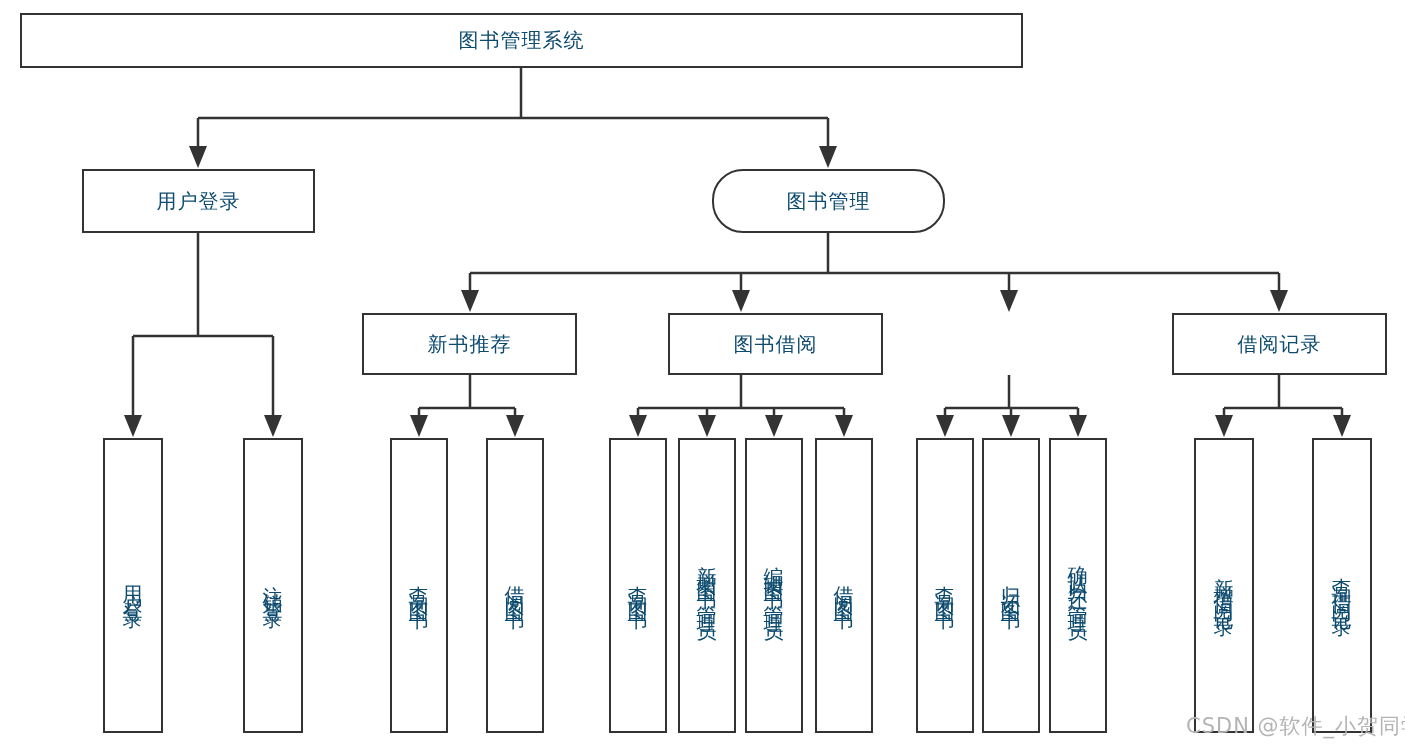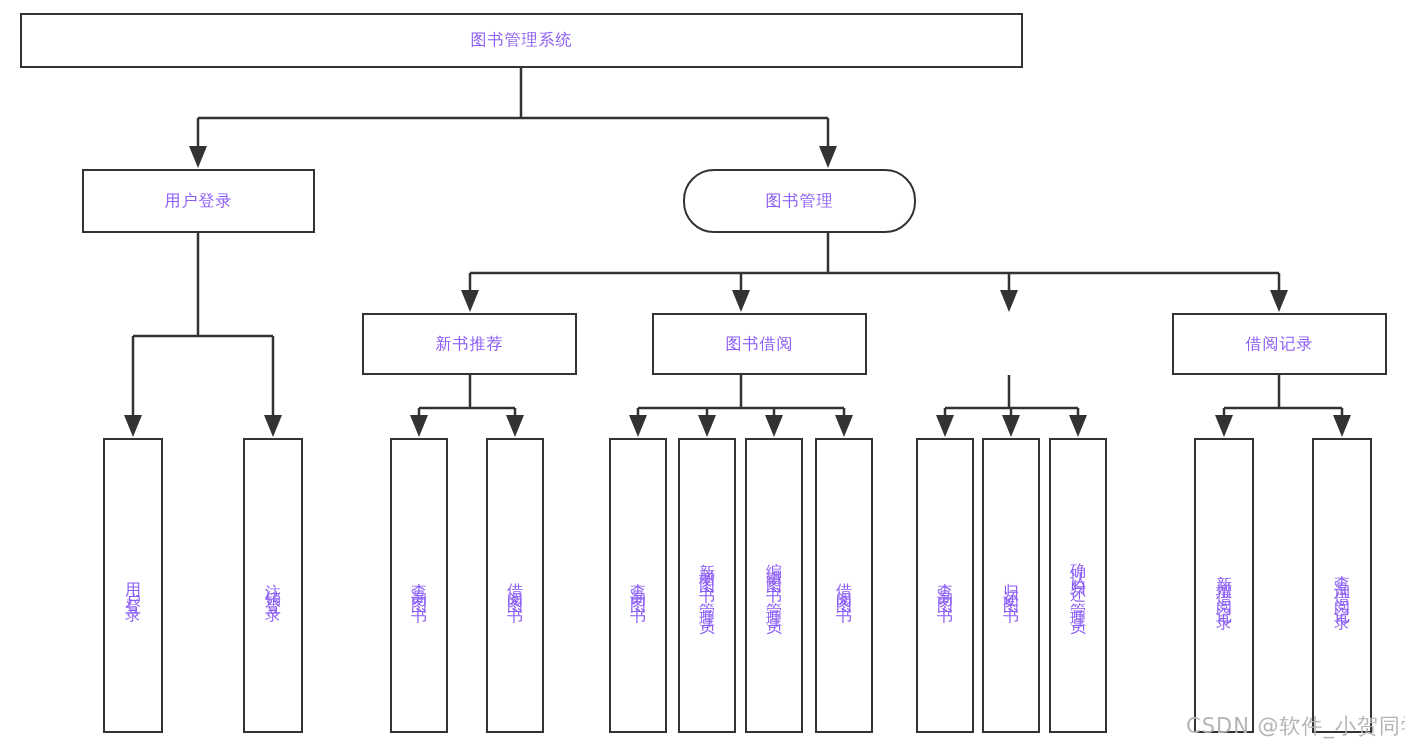--- a/index.html
+++ b/index.html
@@ -25,32 +25,32 @@
     z-index: 1;
   }
   .node {
     position: absolute;
     box-sizing: border-box;
     border: 2.5px solid #333333;
     background: #ffffff;
     display: flex;
     align-items: center;
     justify-content: center;
-    font-size: 16px;
+    font-size: 20px;
     letter-spacing: 1px;
-    color: #8b5cf6;
+    color: #0c4a6e;
     z-index: 2;
   }
   .node.root   { left: 20px;  top: 13px;  width: 1003px; height: 55px; }
   .node.level2 { top: 169px; width: 233px; height: 64px; }
   .node.l2-user { left: 82px; }
-  .node.l2-book { left: 683px; border-radius: 31px; }
+  .node.l2-book { left: 712px; border-radius: 31px; }
   .node.level3 { top: 313px; width: 215px; height: 62px; }
   .node.l3-rec     { left: 362px; }
-  .node.l3-borrow  { left: 652px; font-family: Liberation Serif, serif; }
+  .node.l3-borrow  { left: 668px; font-family: Liberation Serif, serif; }
   .node.l3-current { left: 902px; }
   .node.l3-records { left: 1172px; }
   .node.leaf {
     top: 438px;
     height: 295px;
     width: 58px;
   }
   .node.leaf.wide { width: 60px; }
   .node.leaf span {
     writing-mode: vertical-rl;

